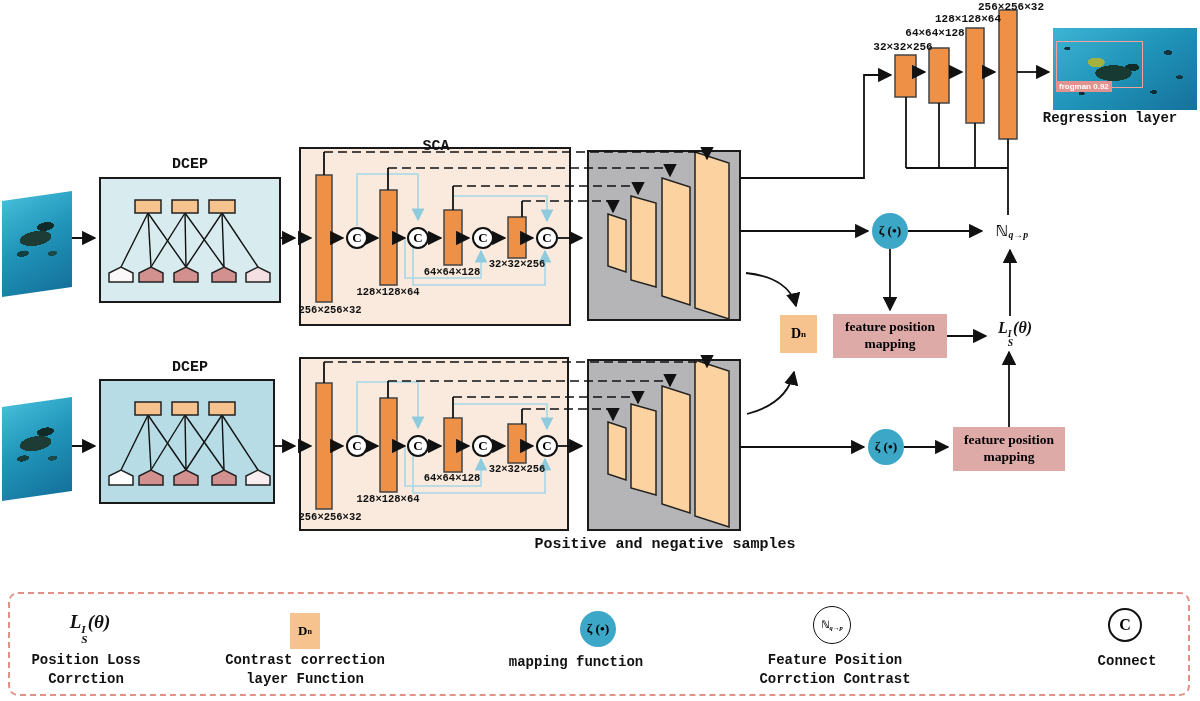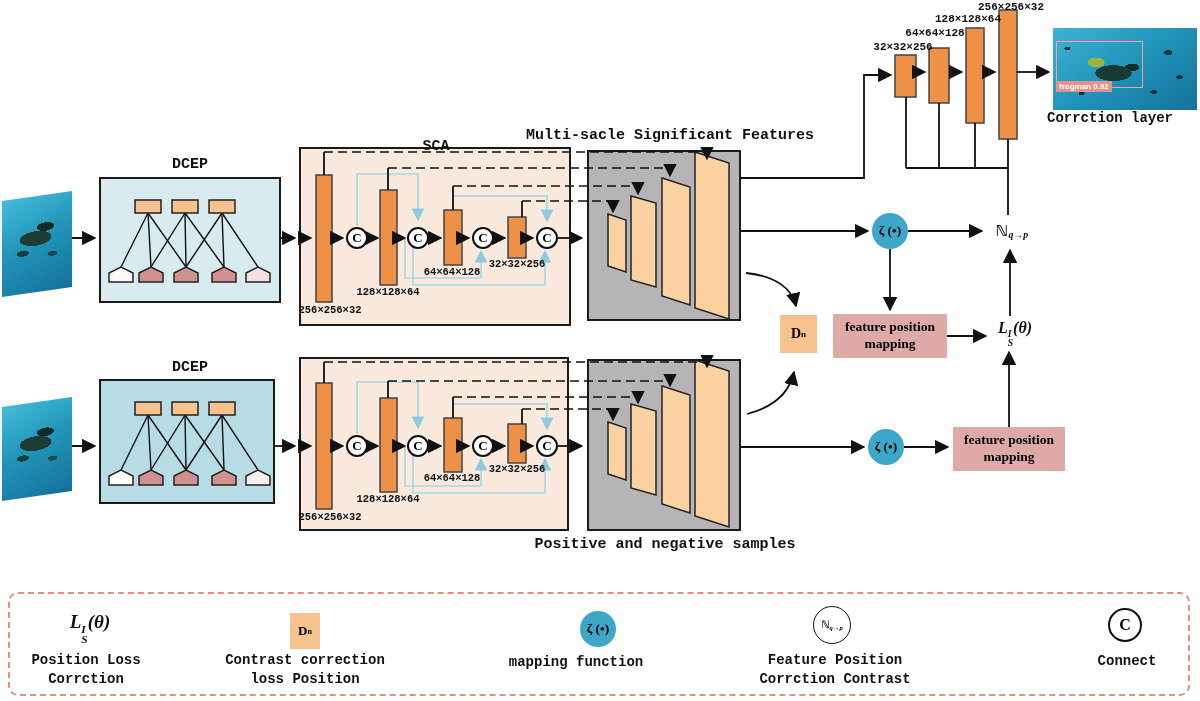--- a/index.html
+++ b/index.html
@@ -248,23 +248,22 @@
   <div class="uw skew" style="left:2px;top:402px;width:70px;height:94px;"></div>
   <div class="uwout">
     <div class="detbox">
       <div class="detlabel">frogman 0.92</div>
     </div>
   </div>
 
   <div class="lbl b t15" style="left:190px;top:164px;">DCEP</div>
   <div class="lbl b t15" style="left:190px;top:367px;">DCEP</div>
   <div class="lbl b t15" style="left:436px;top:146px;text-align:center;">SCA</div>
-  <div class="lbl b t15" style="left:670px;top:135px;">Multi-sacle Significant Features</div>
   <div class="lbl b t15" style="left:665px;top:544px;">Positive and negative samples</div>
-  <div class="lbl b t14" style="left:1110px;top:118px;">Corrction layer</div>
+  <div class="lbl b t14" style="left:1110px;top:118px;">Regression layer</div>
 
   <div class="lbl b t10" style="left:330px;top:310px;">256×256×32</div>
   <div class="lbl b t10" style="left:388px;top:292px;">128×128×64</div>
   <div class="lbl b t10" style="left:452px;top:272px;">64×64×128</div>
   <div class="lbl b t10" style="left:517px;top:264px;">32×32×256</div>
 
   <div class="lbl b t10" style="left:330px;top:517px;">256×256×32</div>
   <div class="lbl b t10" style="left:388px;top:499px;">128×128×64</div>
   <div class="lbl b t10" style="left:452px;top:478px;">64×64×128</div>
   <div class="lbl b t10" style="left:517px;top:469px;">32×32×256</div>
@@ -343,21 +342,21 @@
       <div>Position Loss</div>
       <div>Corrction</div>
     </div>
 
     <div class="formula" style="position:absolute;left:280px;top:19px;width:30px;height:36px;background:#f6c28d;display:flex;align-items:center;justify-content:center;font-size:13px;">
       <span>D</span>
         <sub style="font-size:8px;">n</sub>
     </div>
     <div class="lbl b t14 cap" style="left:295px;top:76px;">
       <div>Contrast correction</div>
-      <div>loss Position</div>
+      <div>layer Function</div>
     </div>
 
     <div class="lgcircle" style="left:570px;top:17px;width:36px;height:36px;background:#3da7c7;font-weight:bold;font-size:13.5px;">
       <span>ζ (•)</span>
     </div>
     <div class="lbl b t14 cap" style="left:566px;top:68px;">
       <div>mapping function</div>
       <div></div>
     </div>
 

